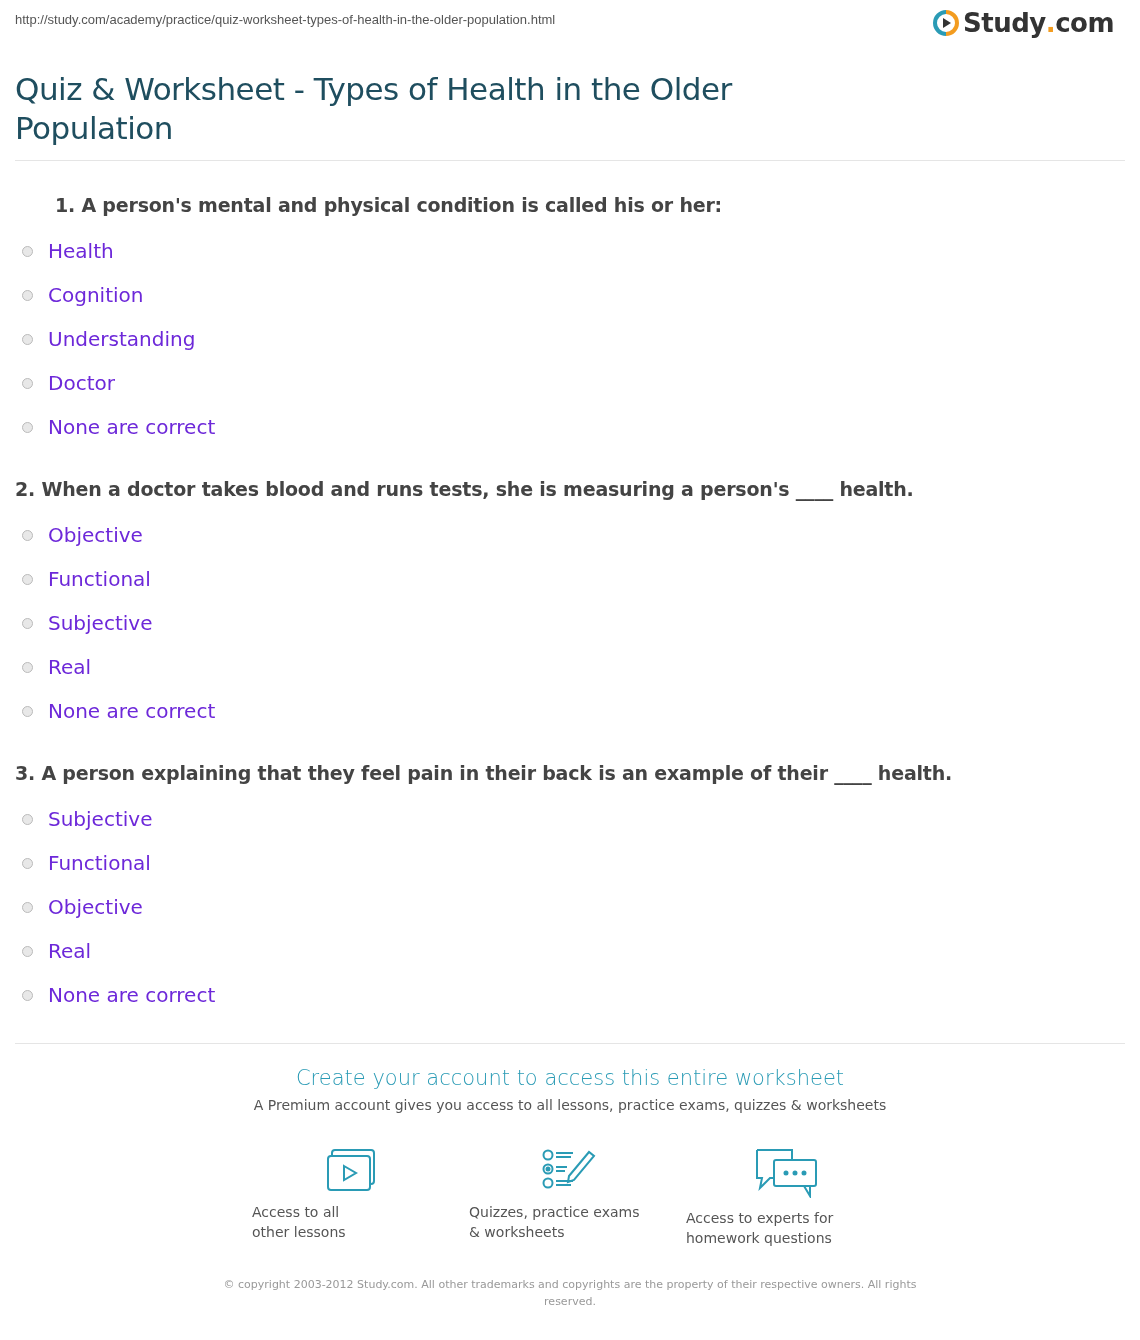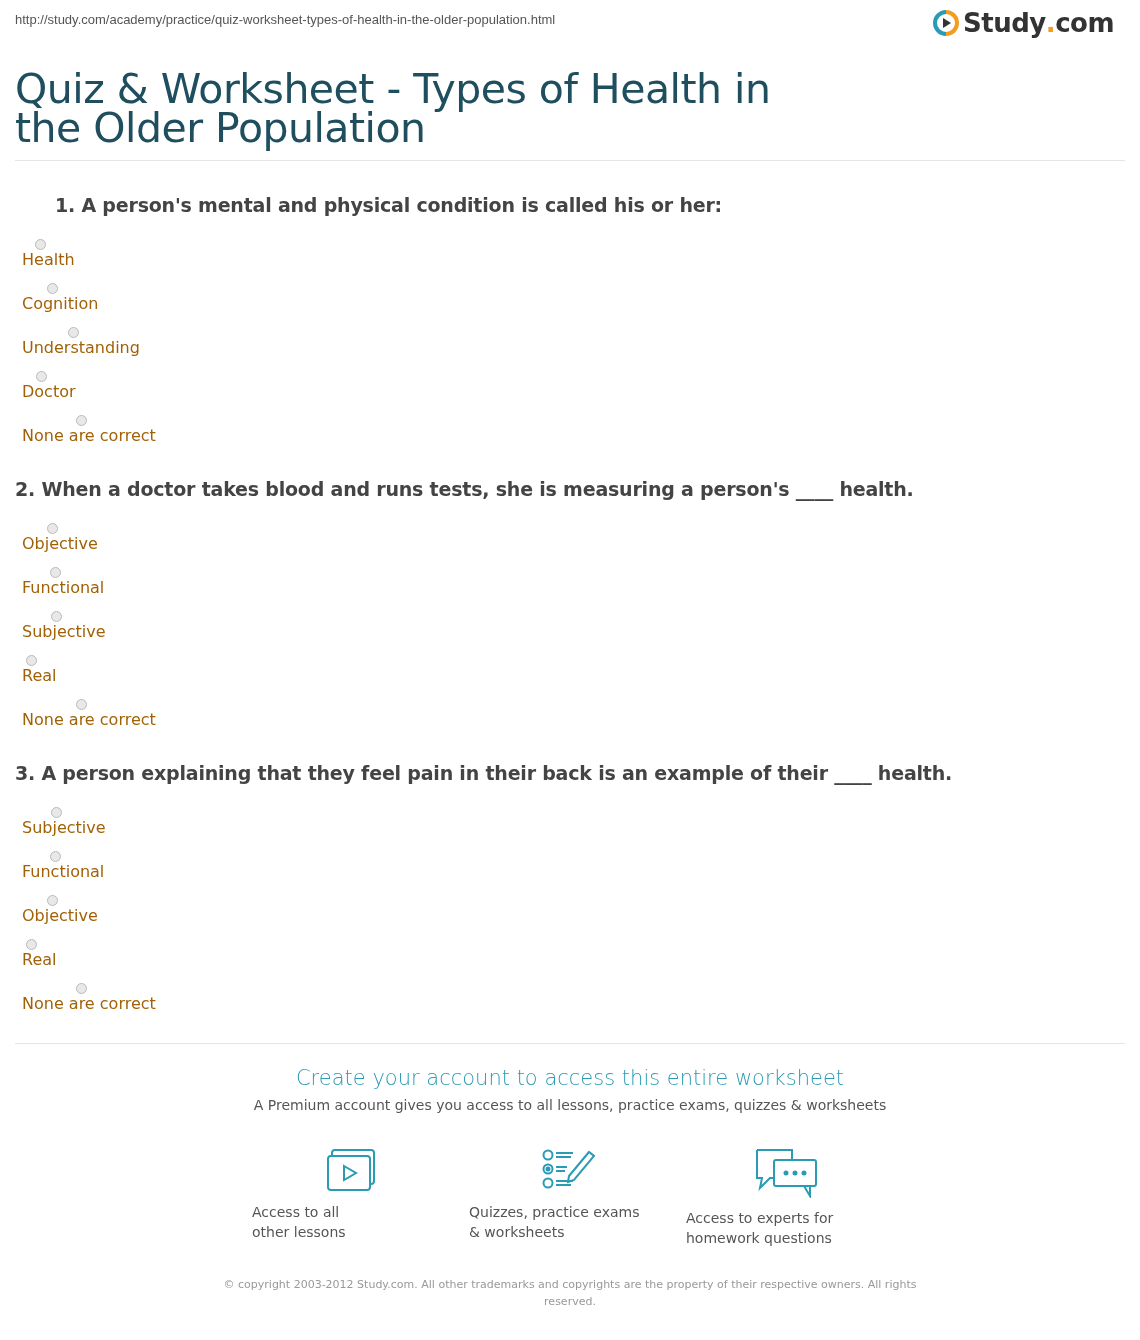--- a/index.html
+++ b/index.html
@@ -1,24 +1,24 @@
 <!DOCTYPE html>
 <html><head>
   <meta charset="utf-8">
   <style>
     html, body { margin:0; padding:0; background:#fff; }
     body { width:1140px; height:1340px; position:relative; font-family:"DejaVu Sans", sans-serif; color:#444; overflow:hidden; }
     .url { position:absolute; left:15px; top:12px; font-size:13px; color:#555; font-family:"Liberation Sans", sans-serif; }
     .logo { position:absolute; right:26px; top:8px; display:flex; align-items:center; font-family:"DejaVu Sans", sans-serif; font-size:26px; color:#333; font-weight:bold; letter-spacing:-0.5px; }
     .logo .dot { color:#f39c1f; }
     .logo svg { margin-right:4px; }
-    .title { position:absolute; left:15px; top:70px; width:760px; font-size:41px; line-height:39px; color:#1f4e5f; margin:0; font-weight:normal; font-family:"DejaVu Sans", sans-serif; letter-spacing:-0.5px; }
+    .title { position:absolute; left:15px; top:70px; width:760px; font-size:31px; line-height:39px; color:#1f4e5f; margin:0; font-weight:normal; font-family:"DejaVu Sans", sans-serif; letter-spacing:-0.5px; }
     .hr { position:absolute; left:15px; right:15px; height:1px; background:#e5e5e5; }
     .question { position:absolute; left:15px; font-size:19px; color:#444; font-weight:bold; font-family:"DejaVu Sans", sans-serif; letter-spacing:-0.2px; }
-    .option { position:absolute; left:22px; display:flex; align-items:center; font-size:16px; color:#a16207;flex-direction:column; }
+    .option { position:absolute; left:22px; display:flex; align-items:center; font-size:20px; color:#6d28d9; }
     .radio { width:9px; height:9px; border-radius:50%; border:1px solid #bbb; background:#e8e8e8; margin-right:15px; }
     .cta-title { position:absolute; left:0; right:0; top:1066px; text-align:center; font-size:21px; color:#2a9bb5; font-weight:300; }
     .cta-sub { position:absolute; left:0; right:0; top:1097px; text-align:center; font-size:14px; color:#555; }
     .feature { position:absolute; top:1148px; width:200px; text-align:left; }
     .feature svg { display:block; margin:0 auto 10px auto; }
     .feature span { display:block; font-size:14px; line-height:20px; color:#555; }
     .copyright { position:absolute; left:210px; width:720px; top:1276px; text-align:center; font-size:11px; line-height:17px; color:#999; }
   </style>
 </head>
 <body>

